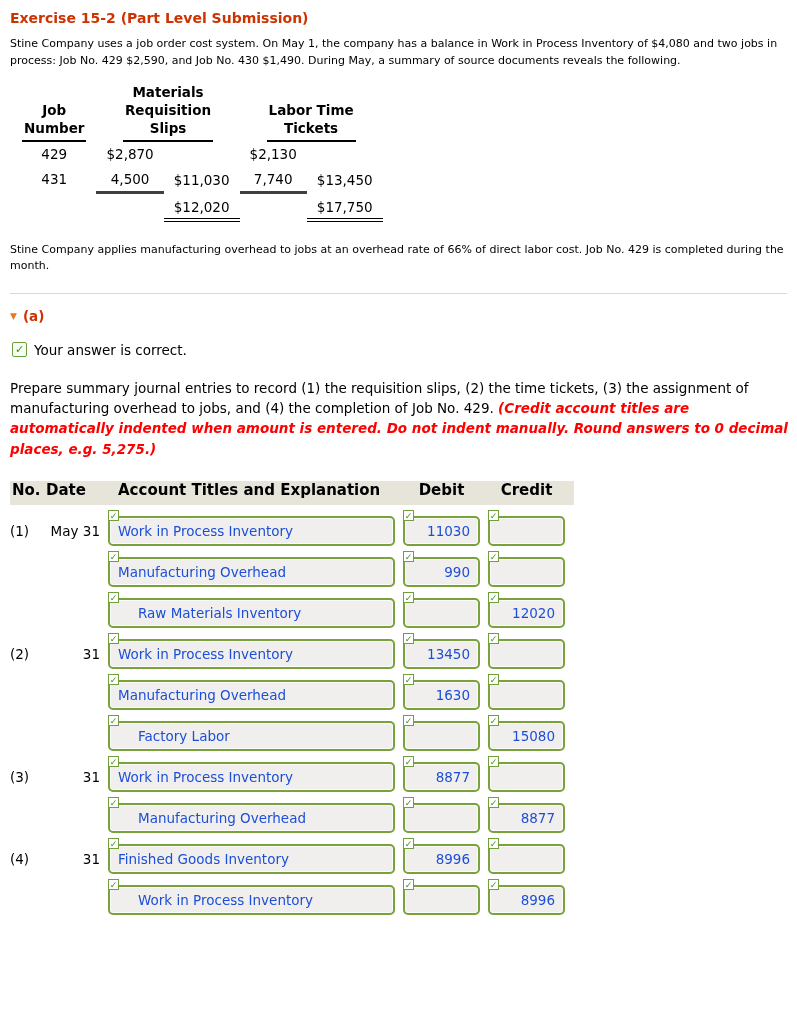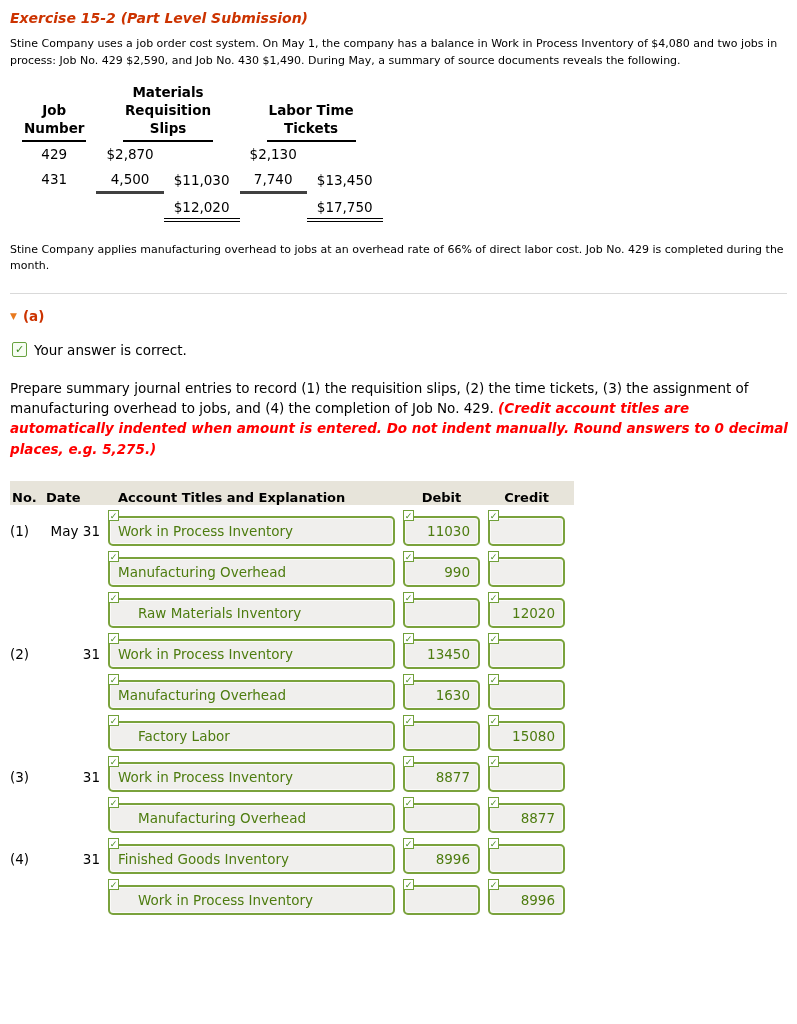--- a/index.html
+++ b/index.html
@@ -4,21 +4,21 @@
 <style>
   * { box-sizing: border-box; }
   html, body { margin: 0; padding: 0; background: #ffffff; }
   body {
     font-family: "DejaVu Sans", "Liberation Sans", sans-serif;
     color: #000;
     font-size: 13.5px;
   }
   .page { width: 797px; min-height: 1024px; padding: 8px 10px 14px; background: #fff; }
 
-  .title { font-size: 14px; font-weight: bold; color: #cc3300; margin: 2px 0 10px; font-style: italic; }
+  .title { font-size: 14px; font-weight: bold; color: #cc3300; margin: 2px 0 10px; }
   .para { font-size: 11px; line-height: 1.5; margin: 0 0 14px; width: 778px; }
 
   
   .src-table { border-collapse: collapse; margin: 12px 0 20px 2px; font-size: 13.5px; }
   .src-table th { font-weight: bold; text-align: center; vertical-align: bottom; padding: 0 10px 0; }
   .src-table th .hdr {
     display: inline-block; white-space: pre-line; line-height: 1.35;
     border-bottom: 2px solid #000; padding: 0 2px 2px;
   }
   .src-table td { padding: 4px 10px; text-align: center; }
@@ -43,38 +43,38 @@
     color: #3e8a1f; font-size: 11px; line-height: 13px; text-align: center;
     margin-right: 7px; background: #f7fdf3; flex: 0 0 auto;
   }
 
   .instructions { font-size: 13.5px; line-height: 1.5; margin: 0 0 22px; width: 778px; }
   .red { color: #ff0000; font-weight: bold; font-style: italic; }
 
   
   .journal { margin-top: 4px; }
   .jheader {
-    display: flex; align-items: flex-end; width: 564px; height: 24px;
-    background: #e7e4da; font-weight: bold; font-size: 13px; margin-bottom: 6px;
+    display: flex; align-items: flex-start; width: 564px; height: 24px;
+    background: #e7e4da; font-weight: bold; font-size: 15px; margin-bottom: 6px;
   }
   .h-no    { width: 36px; padding-left: 2px; }
   .h-date  { width: 62px; }
   .h-acct  { width: 287px; padding-left: 10px; }
   .h-debit { width: 77px; text-align: center; margin-left: 8px; }
   .h-credit{ width: 77px; text-align: center; margin-left: 8px; }
 
   .jrow { display: flex; align-items: center; height: 41px; font-size: 13.5px; }
   .col-no   { width: 36px; }
   .col-date { width: 62px; text-align: right; padding-right: 8px; }
   .acct-wrap { width: 287px; position: relative; }
   .amt-wrap  { width: 77px; position: relative; margin-left: 8px; }
   .ibox {
     height: 30px; border: 2px solid #7aa23c; border-radius: 5px;
     background: #f0efed; box-shadow: inset 0 0 0 1px #fbfbfa;
-    display: flex; align-items: center; padding: 0 8px; color: #4d7c0f;
+    display: flex; align-items: center; padding: 0 8px; color: #1d4ed8;
     overflow: hidden; white-space: nowrap;
   }
   .acct.indent { padding-left: 28px; }
   .amt { justify-content: flex-end; }
   .check {
     position: absolute; top: -6px; left: 0; width: 11px; height: 11px;
     background: #fff; border: 1px solid #71a03a; color: #478a1f;
     font-size: 9px; line-height: 10px; text-align: center; z-index: 2;
   }
 </style>

